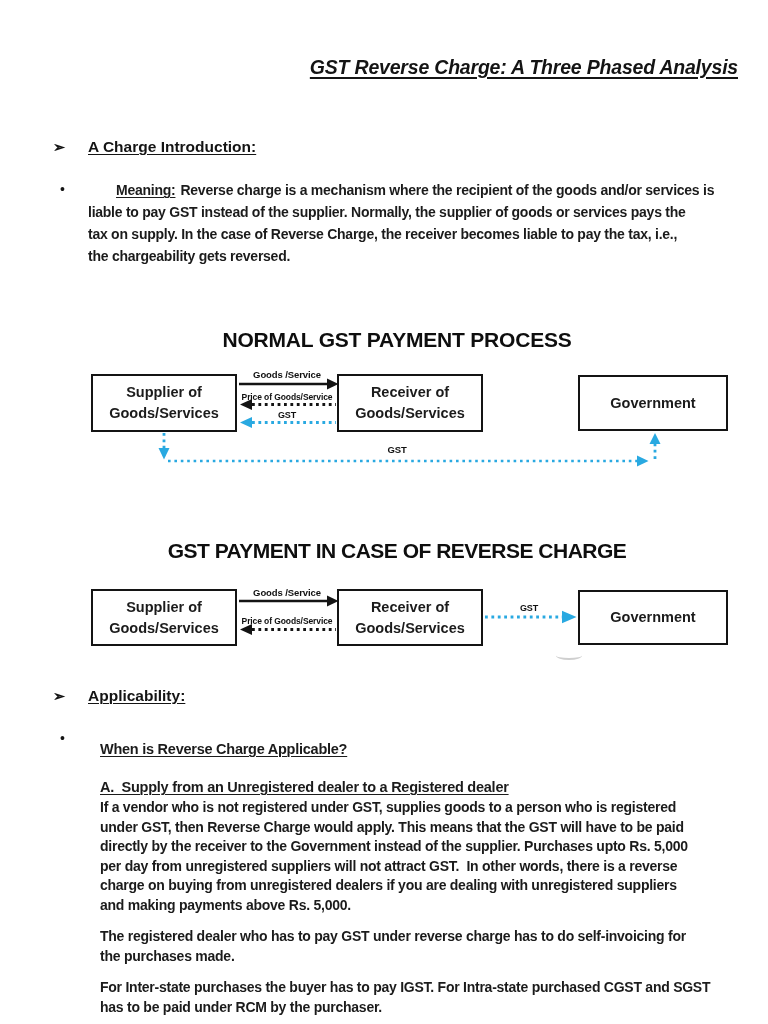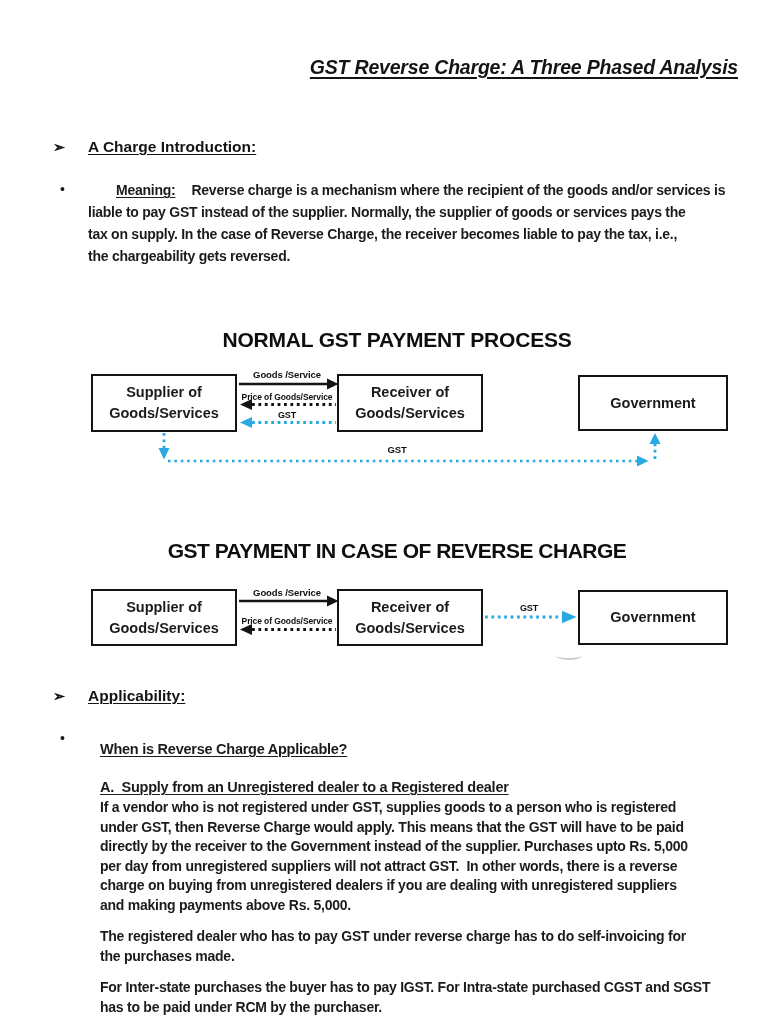--- a/index.html
+++ b/index.html
@@ -42,21 +42,21 @@
 </style>
 </head>
 <body>
 
 <div class="abs doc-title">GST Reverse Charge: A Three Phased Analysis</div>
 
 <div class="abs sec-arrow" style="left:53px;top:139px;">➢</div>
 <div class="abs sec-h" style="left:88px;top:138px;">A Charge Introduction:</div>
 
 <div class="abs bullet" style="left:60px;top:181px;">•</div>
-<p class="abs body-text pre" style="left:88px;top:179px;width:648px;"><span class="u" style="margin-right:16px;padding-left:28px;">Meaning:</span><span>Reverse charge is a mechanism where the recipient of the goods and/or services is
+<p class="abs body-text pre" style="left:88px;top:179px;width:648px;"><span class="u" style="margin-right:5px;padding-left:28px;">Meaning:</span><span>Reverse charge is a mechanism where the recipient of the goods and/or services is
 liable to pay GST instead of the supplier. Normally, the supplier of goods or services pays the
 tax on supply. In the case of Reverse Charge, the receiver becomes liable to pay the tax, i.e.,
 the chargeability gets reversed.</span></p>
 
 <div class="abs d-title" style="left:26px;top:328px;width:742px;font-size:21px;letter-spacing:-0.2px;">NORMAL GST PAYMENT PROCESS</div>
 
 <div class="abs dbox" style="left:91px;top:374px;width:146px;height:58px;">Supplier of
 Goods/Services</div>
 <div class="abs dbox" style="left:337px;top:374px;width:146px;height:58px;">Receiver of
 Goods/Services</div>

